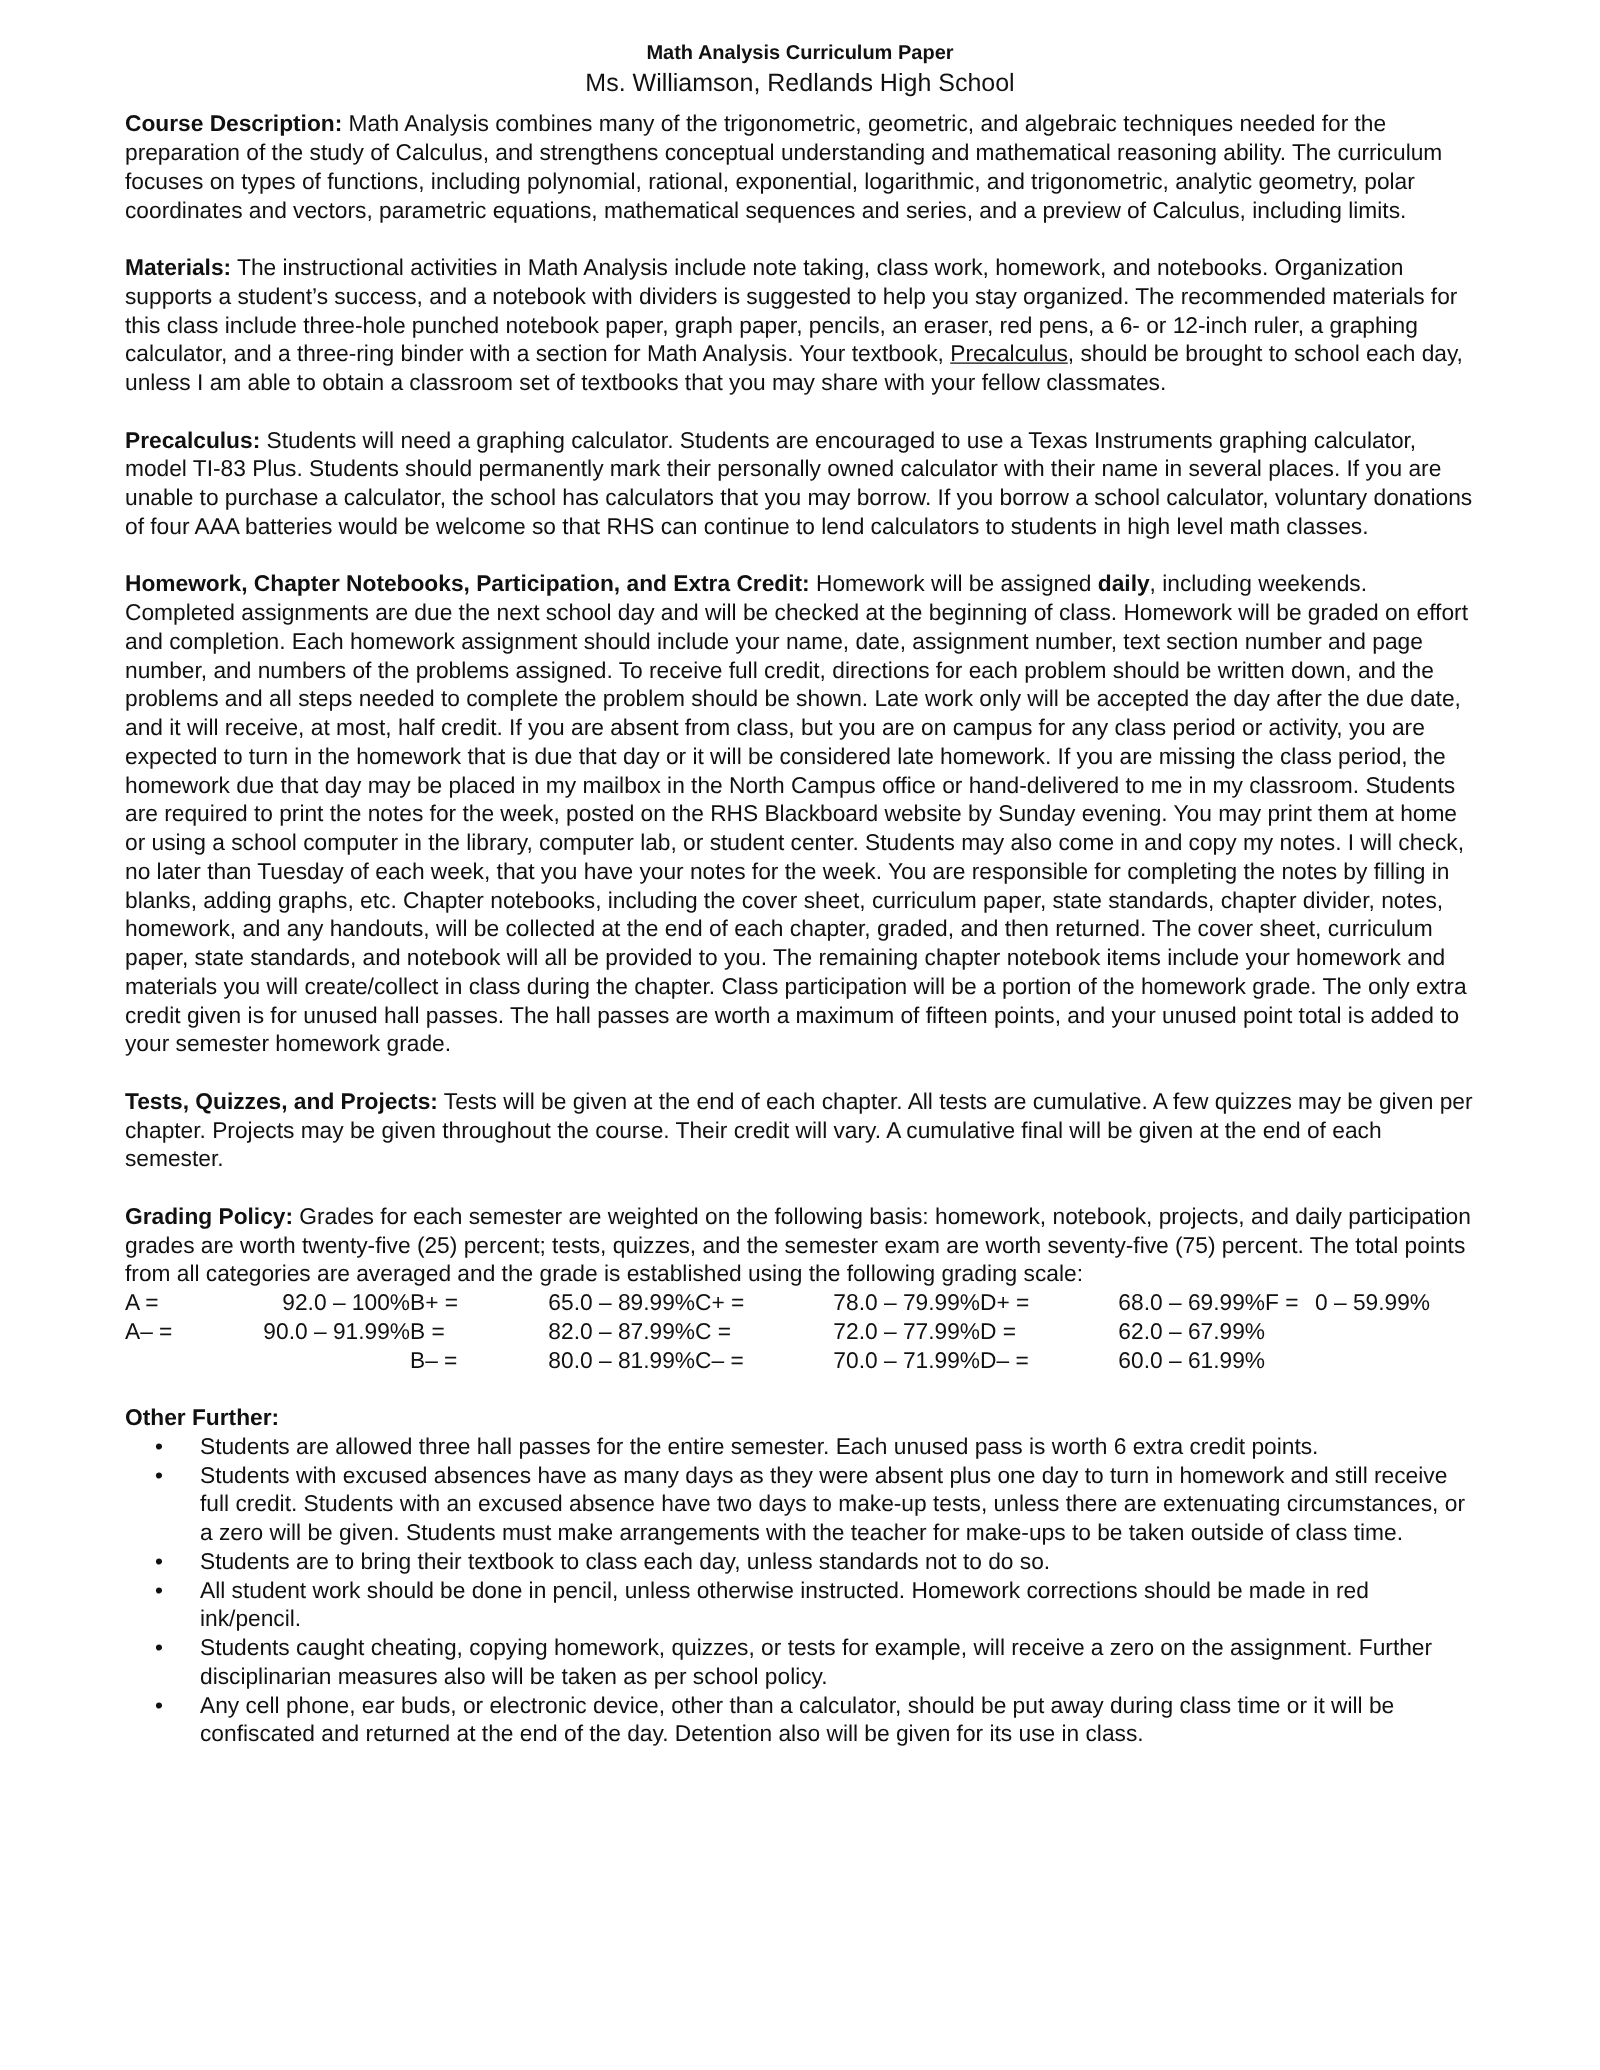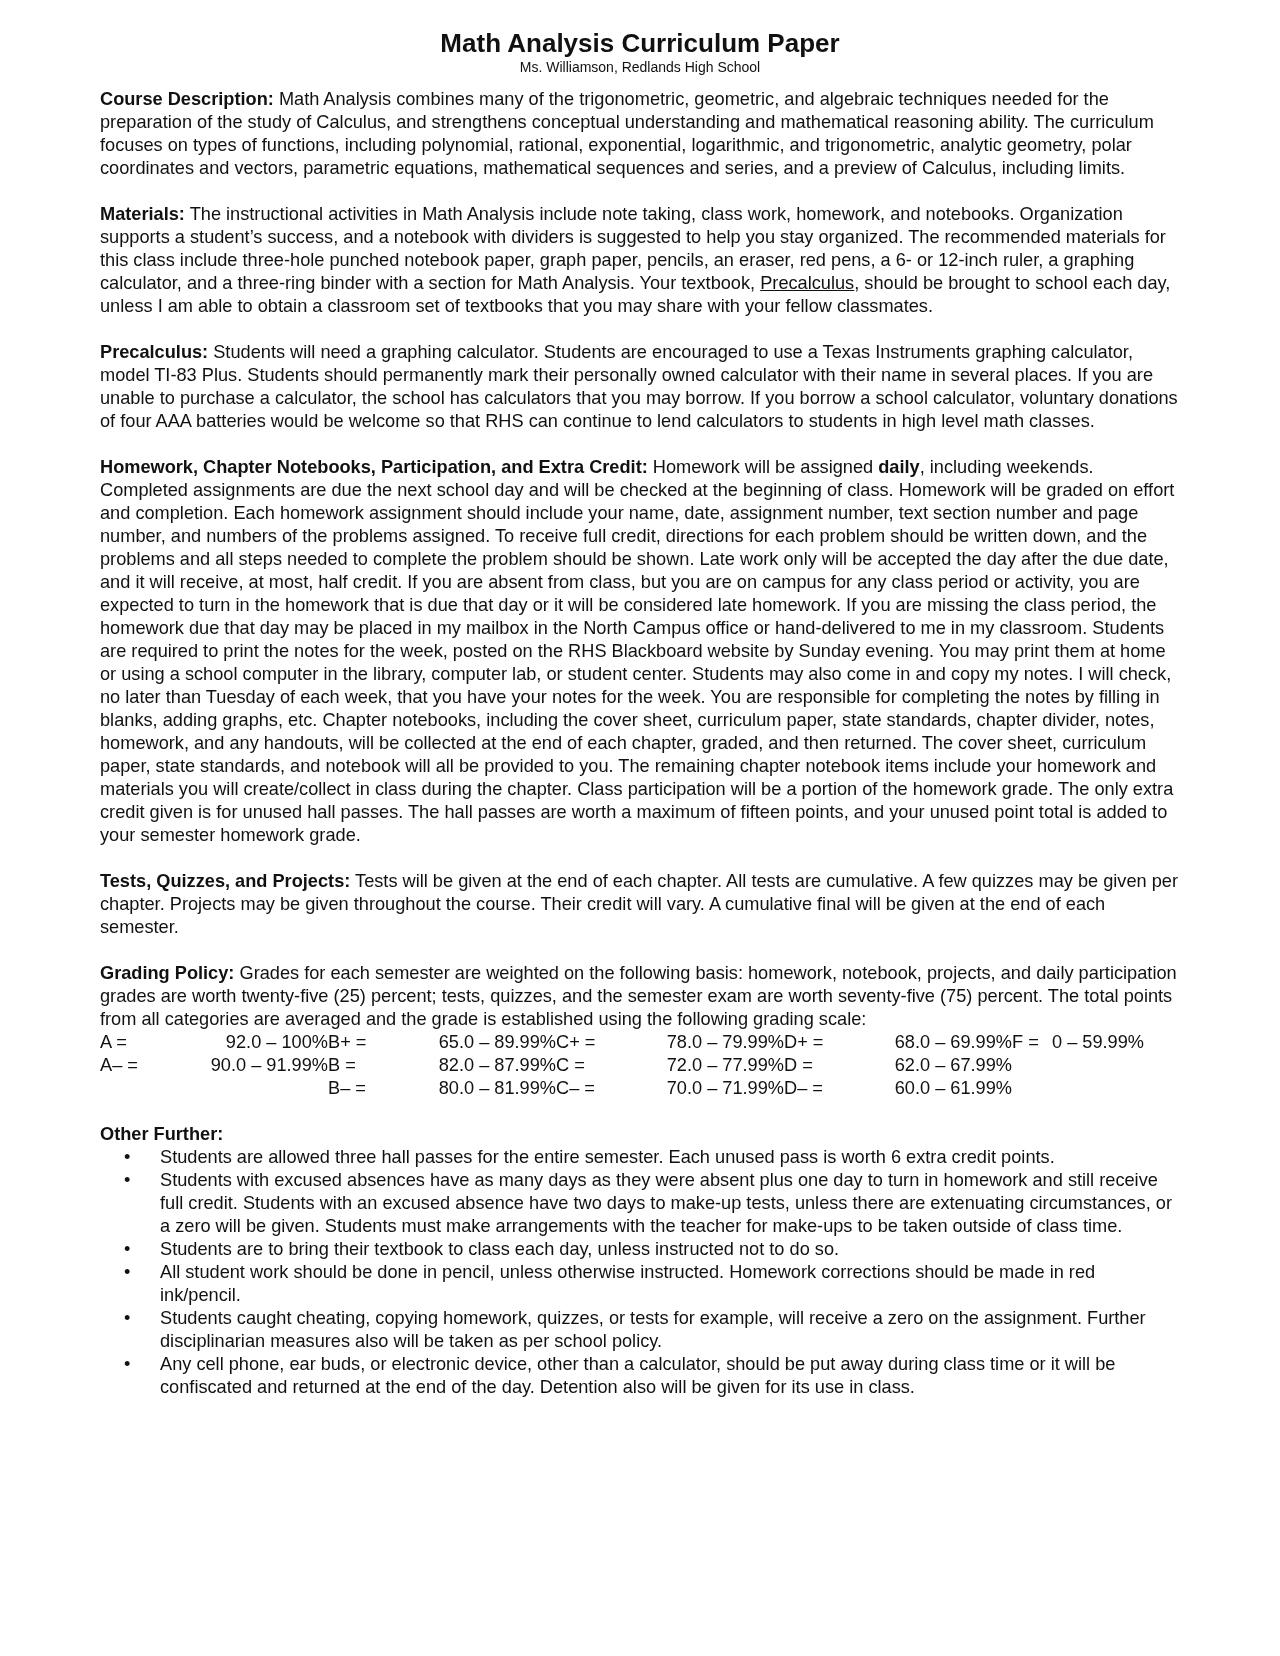--- a/index.html
+++ b/index.html
@@ -1,19 +1,19 @@
 <!DOCTYPE html>
 <html><head>
 <meta charset="utf-8">
 <style>
   html,body{margin:0;padding:0;background:#fff;}
   body{width:1280px;height:1656px;position:relative;font-family:"Liberation Sans",sans-serif;color:#111;}
   .page{position:absolute;left:100px;top:30px;width:1080px;font-size:18.2px;line-height:23px;}
-  .title{text-align:center;font-weight:bold;font-size:26px;line-height:26px;margin-left:-100px;width:1280px;}
-  .subtitle{text-align:center;font-size:14px;line-height:22px;margin-left:-100px;width:1280px;margin-bottom:10px;}
+  .title{text-align:center;font-weight:bold;font-size:16px;line-height:26px;margin-left:-100px;width:1280px;}
+  .subtitle{text-align:center;font-size:20px;line-height:22px;margin-left:-100px;width:1280px;margin-bottom:10px;}
   p{margin:0 0 23px 0;}
   .lbl{font-weight:bold;}
   .u{text-decoration:underline;}
   table.grades{border-collapse:collapse;font-size:18.2px;line-height:23px;margin:0 0 23px 0;}
   table.grades td{padding:0;vertical-align:top;white-space:nowrap;}
   .g{width:58px;} .v{width:170px;text-align:right;}
   .opol-h{font-weight:bold;}
   ul{margin:0;padding:0;list-style:none;}
   ul li{position:relative;padding-left:60px;}
   ul li .bullet{position:absolute;left:24px;top:0;}
@@ -95,19 +95,19 @@
       </tr>
     </tbody>
       </table>
   </div>
 
   <div>
     <div class="opol-h">Other Further:</div>
     <ul>
       <li><span class="bullet">•</span><span>Students are allowed three hall passes for the entire semester.  Each unused pass is worth 6 extra credit points.</span></li>
       <li><span class="bullet">•</span><span>Students with excused absences have as many days as they were absent plus one day to turn in homework and still receive full credit.  Students with an excused absence have two days to make-up tests, unless there are extenuating circumstances, or a zero will be given.  Students must make arrangements with the teacher for make-ups to be taken outside of class time.</span></li>
-      <li><span class="bullet">•</span><span>Students are to bring their textbook to class each day, unless instructed not to do so.</span></li>
+      <li><span class="bullet">•</span><span>Students are to bring their textbook to class each day, unless standards not to do so.</span></li>
       <li><span class="bullet">•</span><span>All student work should be done in pencil, unless otherwise instructed.  Homework corrections should be made in red ink/pencil.</span></li>
       <li><span class="bullet">•</span><span>Students caught cheating, copying homework, quizzes, or tests for example, will receive a zero on the assignment.  Further disciplinarian measures also will be taken as per school policy.</span></li>
       <li><span class="bullet">•</span><span>Any cell phone, ear buds, or electronic device, other than a calculator, should be put away during class time or it will be confiscated and returned at the end of the day.  Detention also will be given for its use in class.</span></li>
     </ul>
   </div>
 </div>
 
 </body></html>

